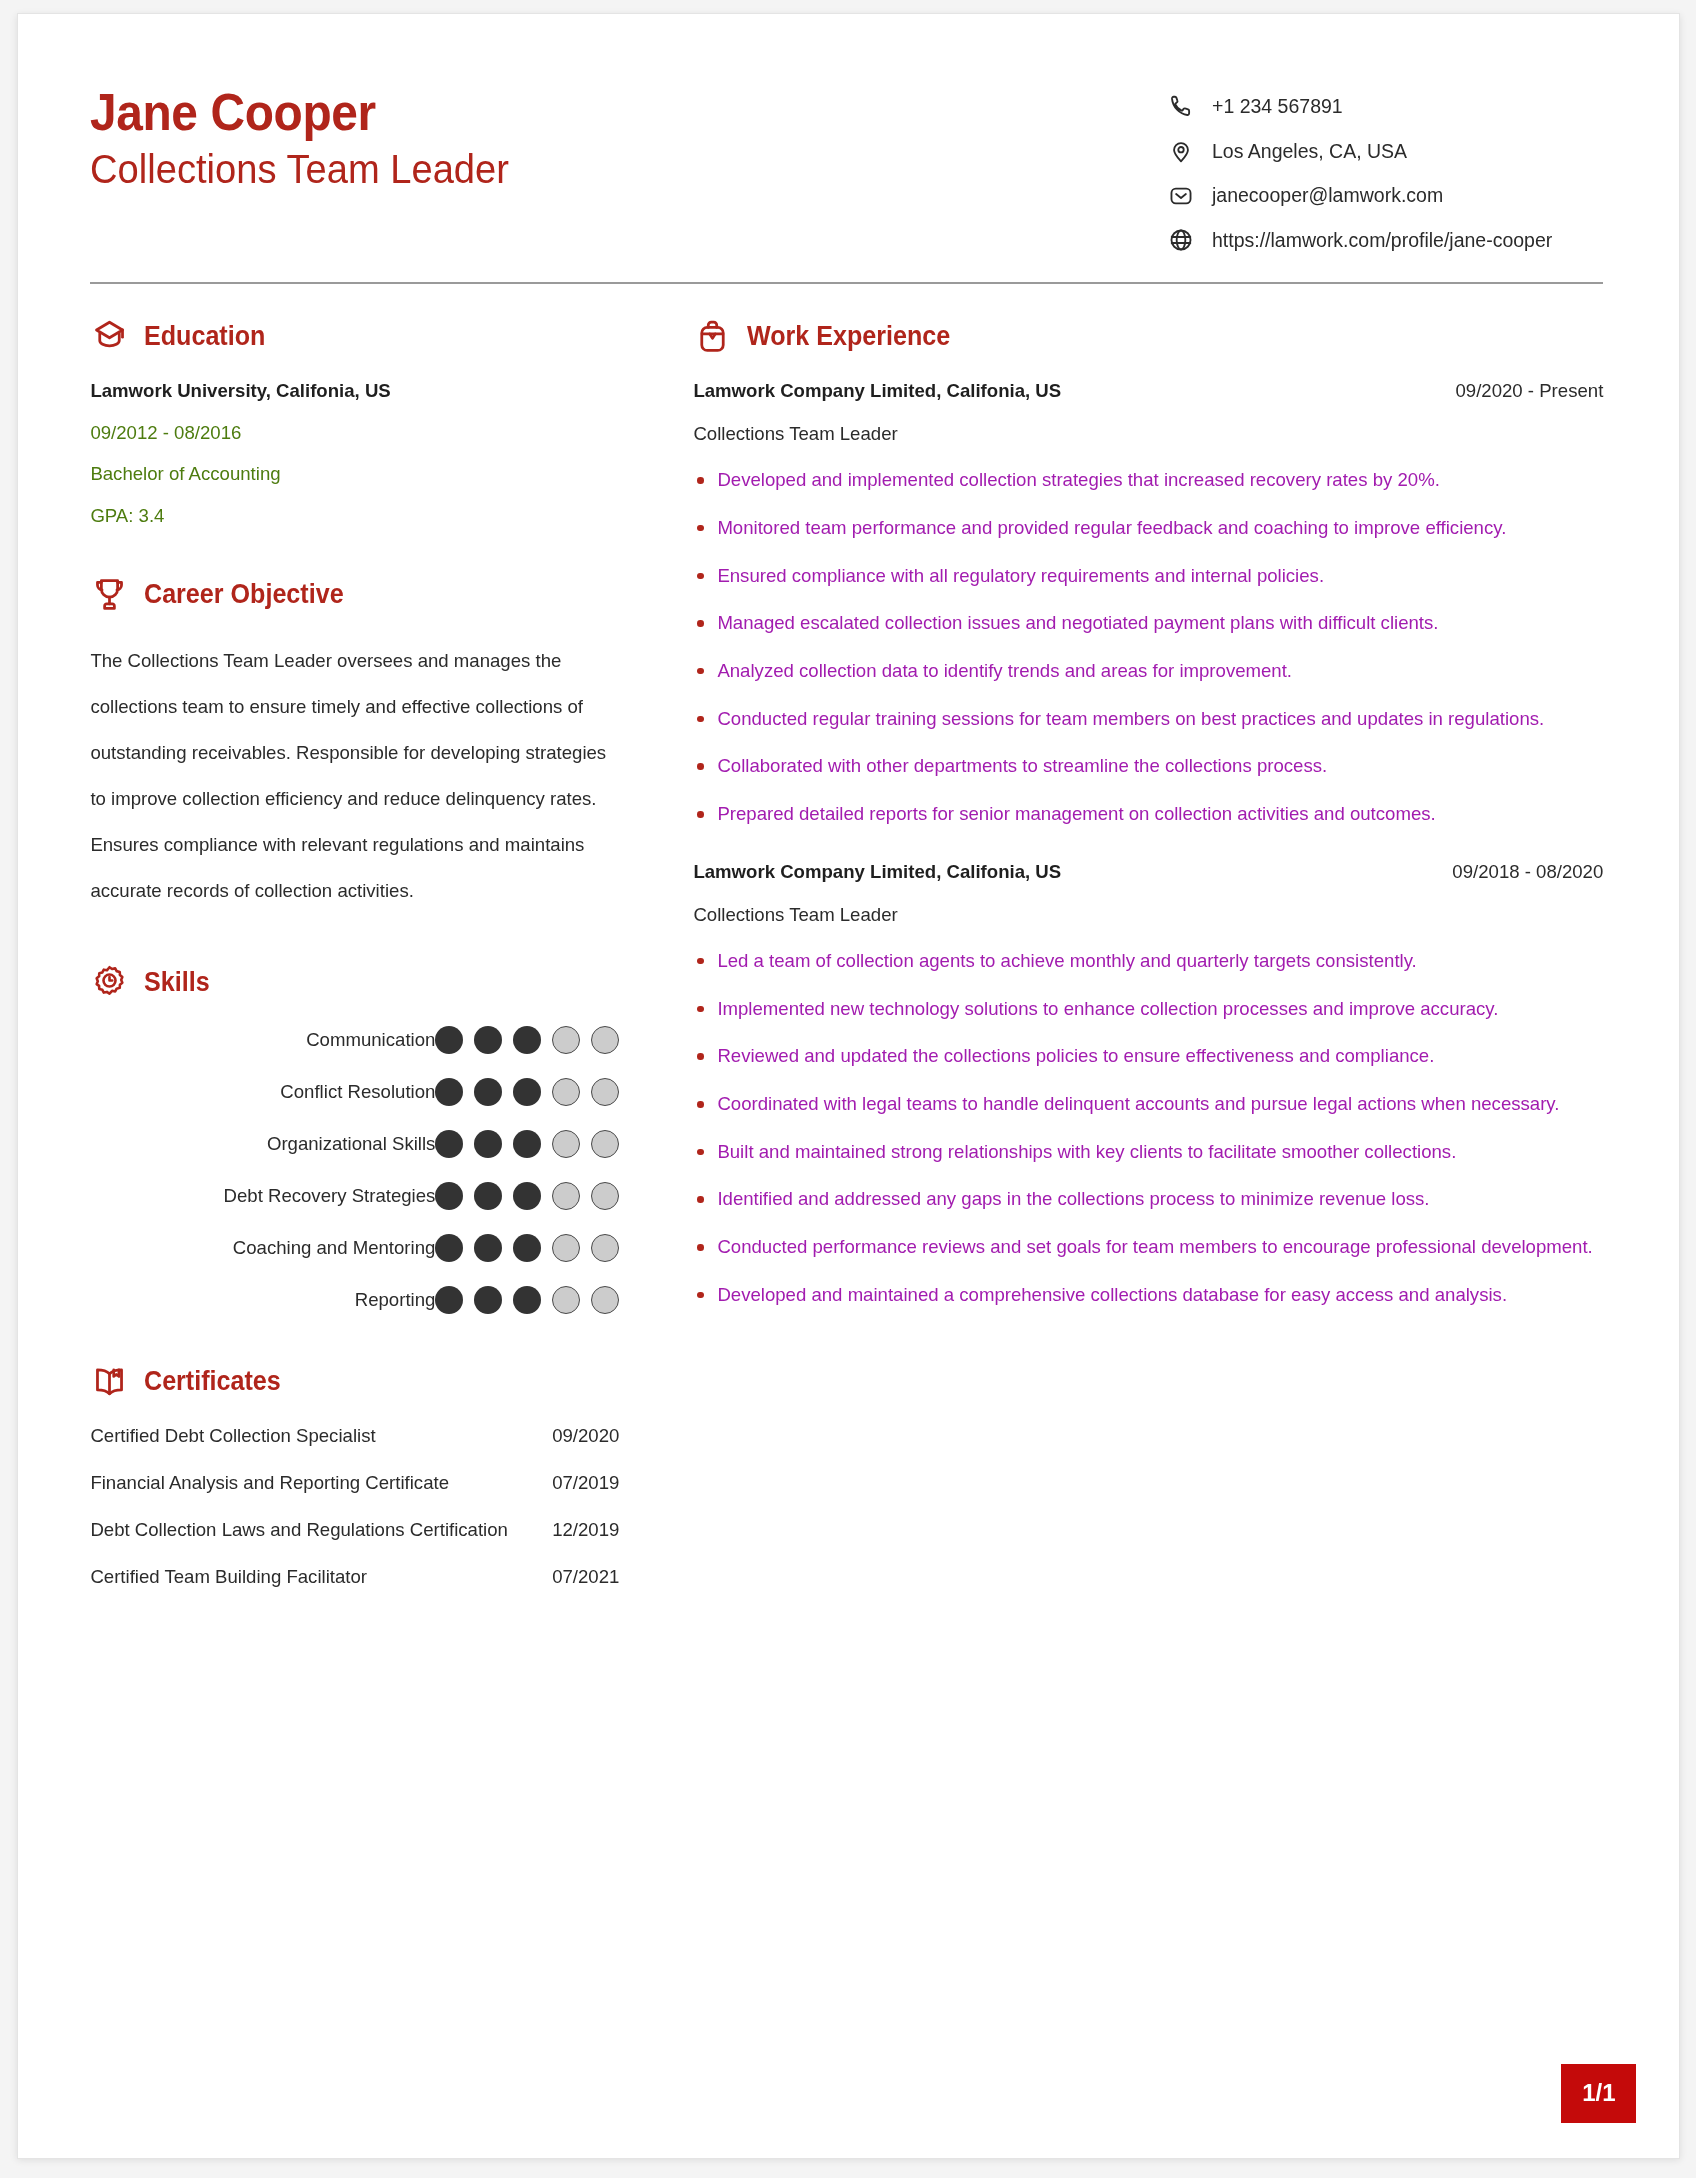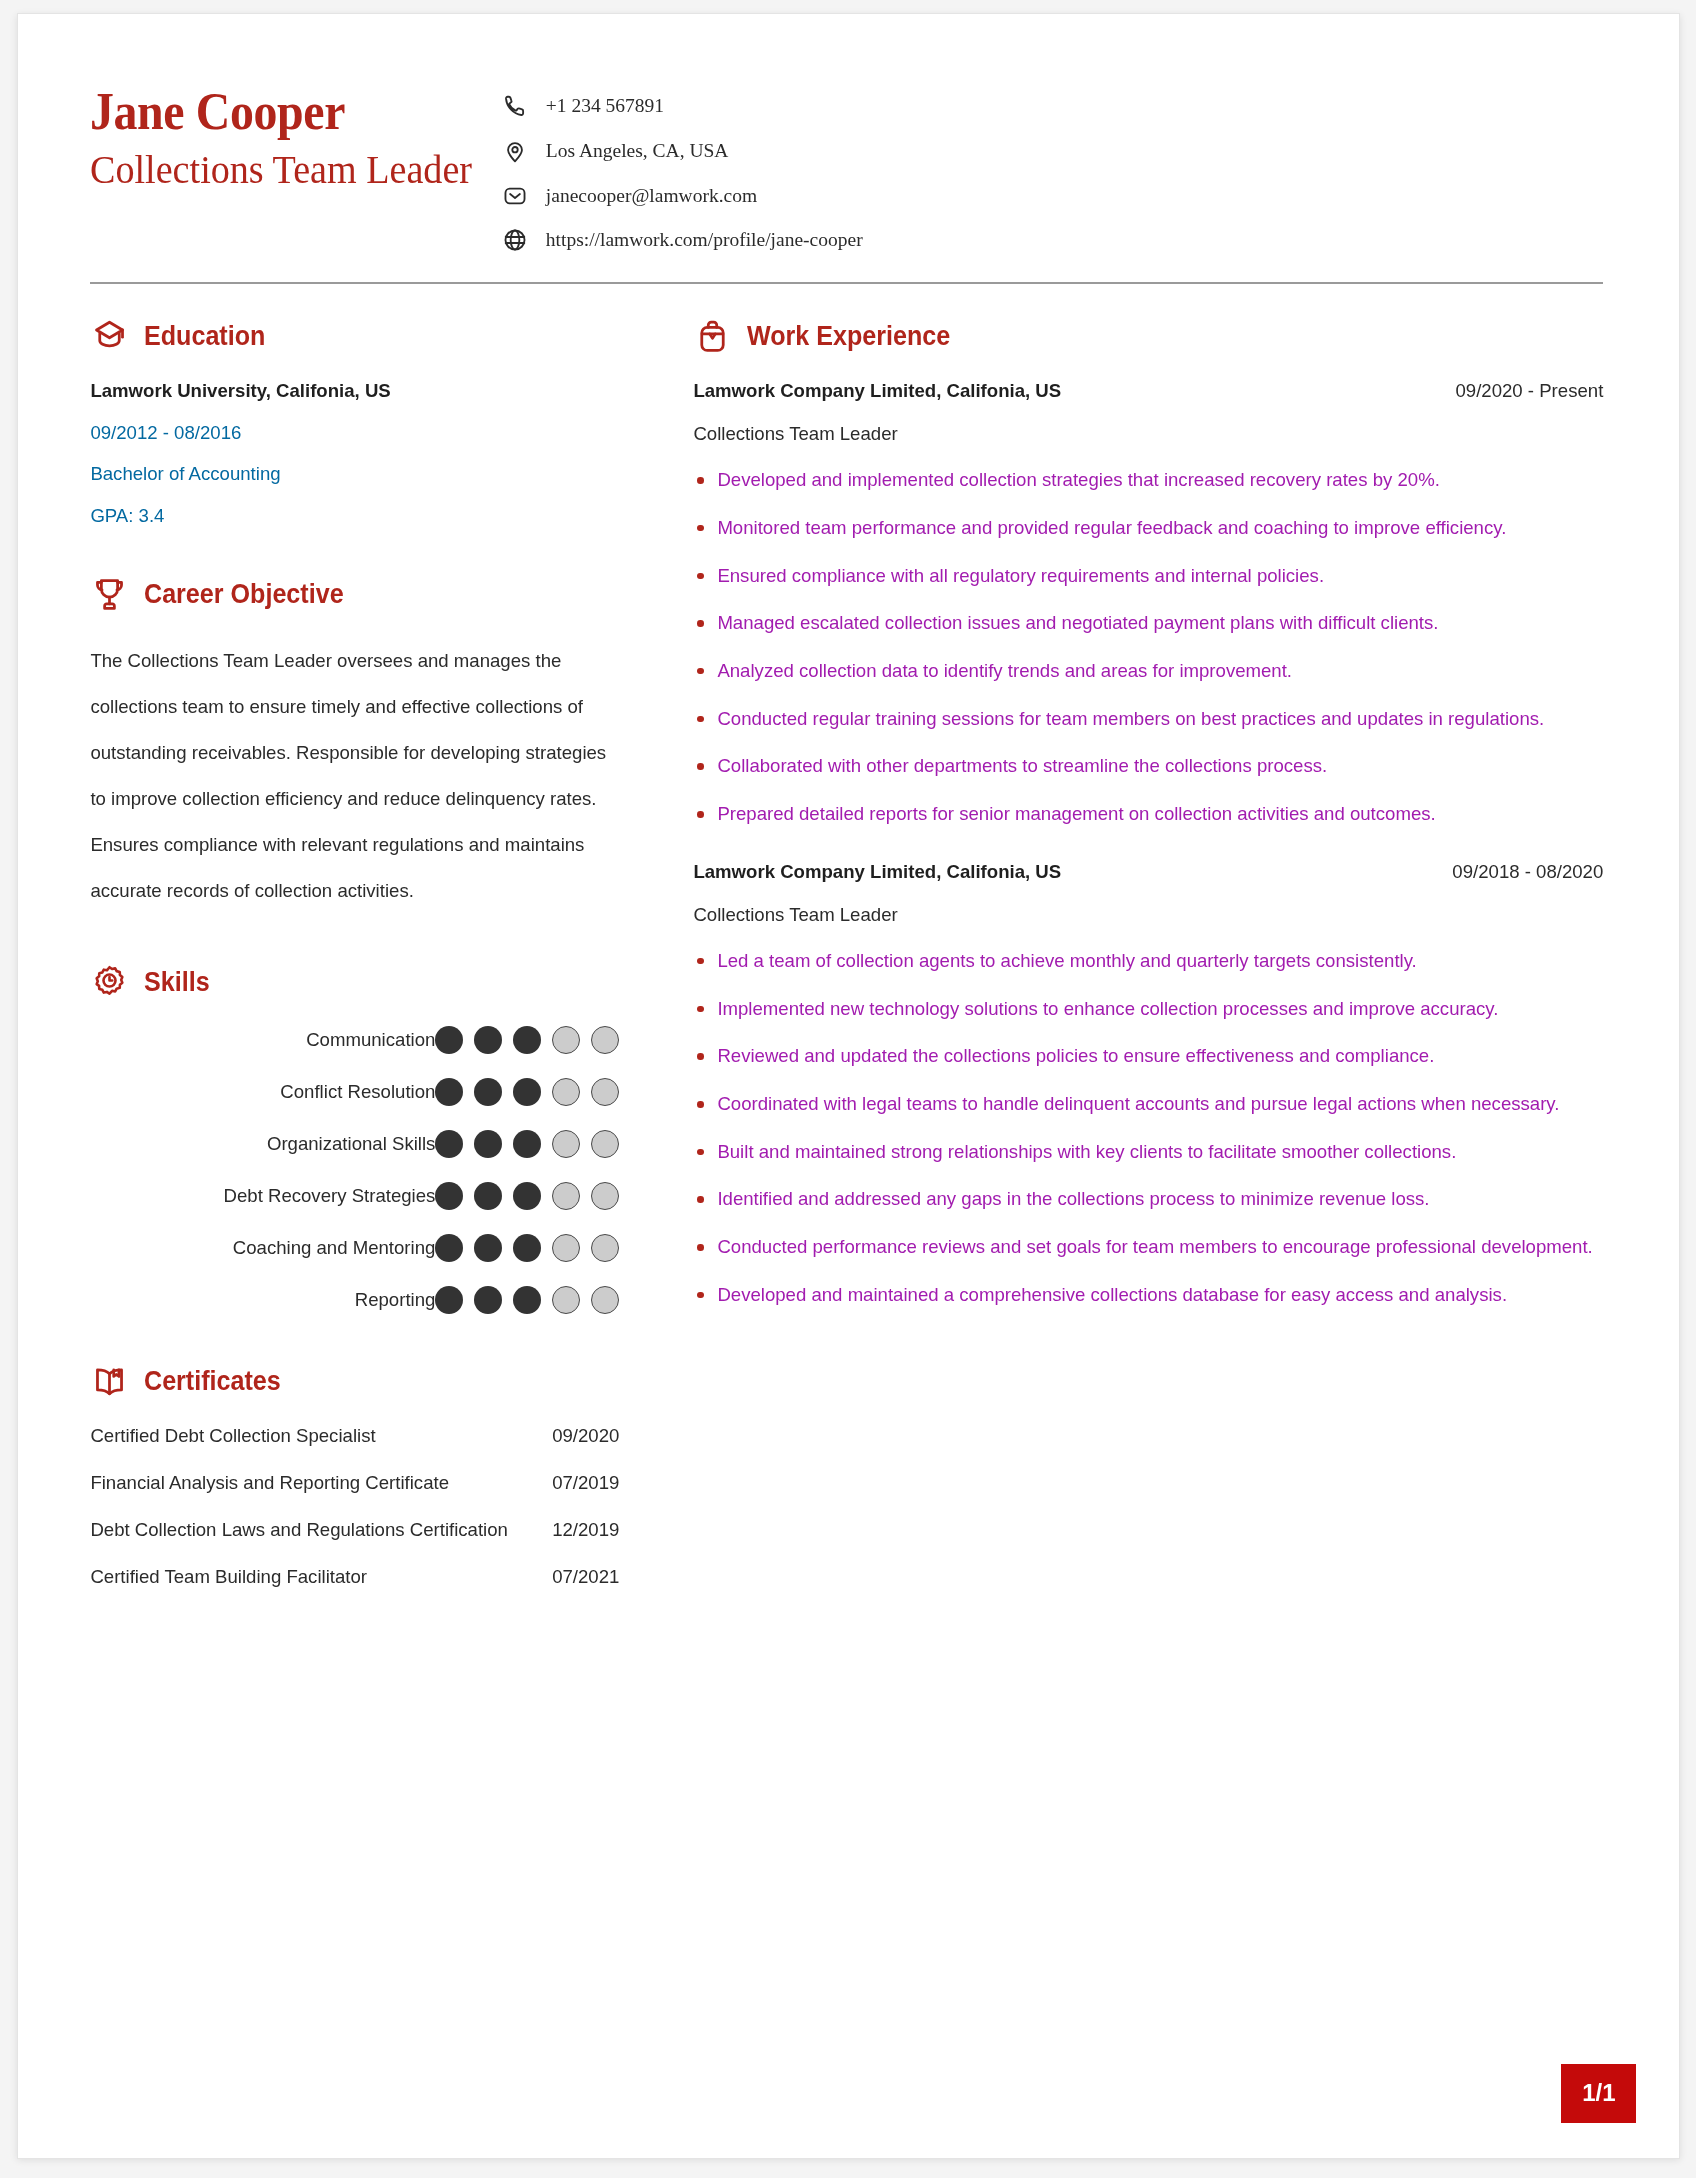--- a/index.html
+++ b/index.html
@@ -24,22 +24,22 @@
     background: #ffffff;
     border: 0.9px solid #e4e4e4;
     box-shadow: 0 1.9px 7.4px rgba(0,0,0,0.10);
     padding: 45px 61px 37px 56px;
   }
 
   
   .header {
     display: flex;
     align-items: flex-start;
+    justify-content: space-between;
     padding: 20.4px 15px 0 16.7px;
-    font-family: Liberation Serif, serif;
   }
   .identity { padding-top: 5.6px; }
   .full-name {
     font-size: 52px;
     font-weight: bold;
     color: #B0251B;
     letter-spacing: -0.4px;
     font-stretch: condensed;
     line-height: 1.05;
     transform: scaleX(0.92);
@@ -117,21 +117,21 @@
 
   
   .edu-org {
     font-size: 18.6px;
     font-weight: bold;
     color: #1f1f1f;
     margin-bottom: 19.5px;
   }
   .edu-line {
     font-size: 18.6px;
-    color: #0369a1;
+    color: #4d7c0f;
     margin-bottom: 19.5px;
   }
   .edu-line:last-child { margin-bottom: 0; }
 
   
   .objective {
     font-size: 18.6px;
     color: #2b2b2b;
     line-height: 2.48;
     text-align: left;

